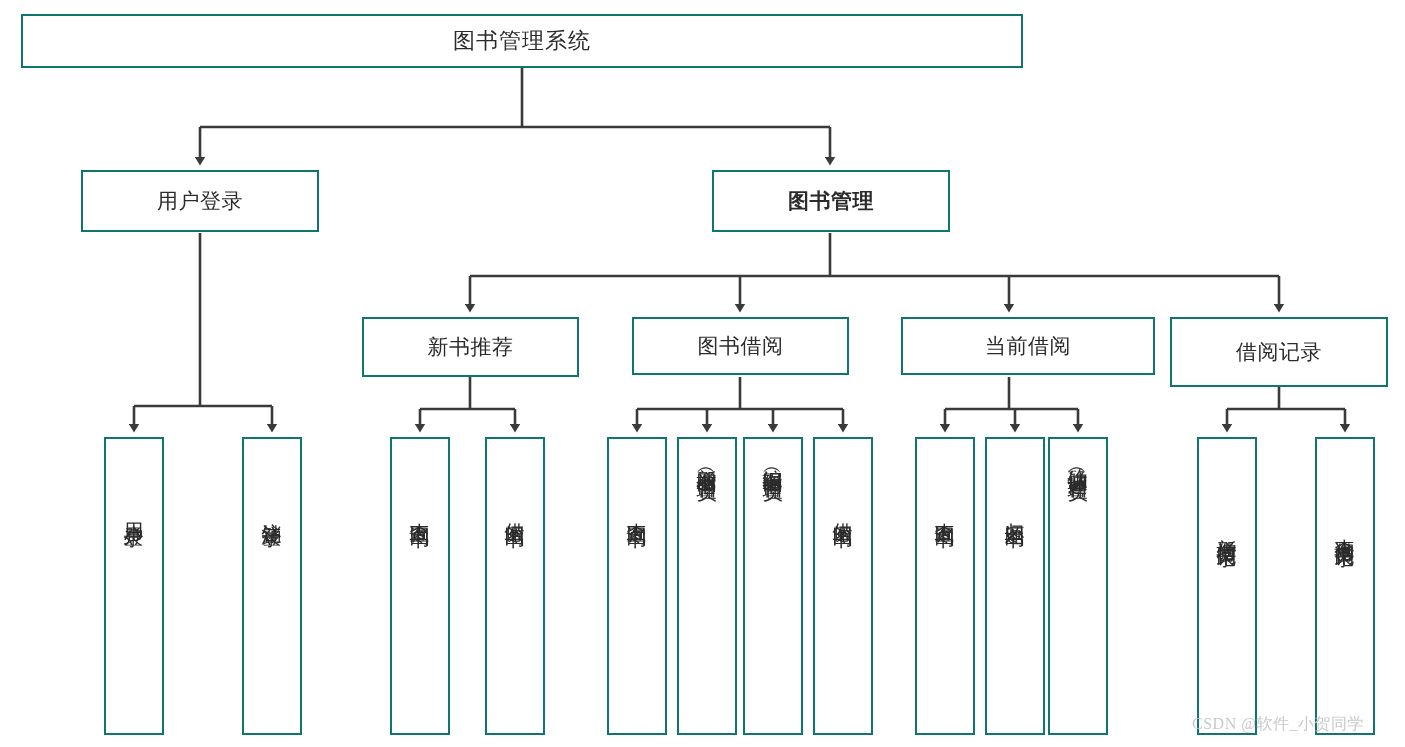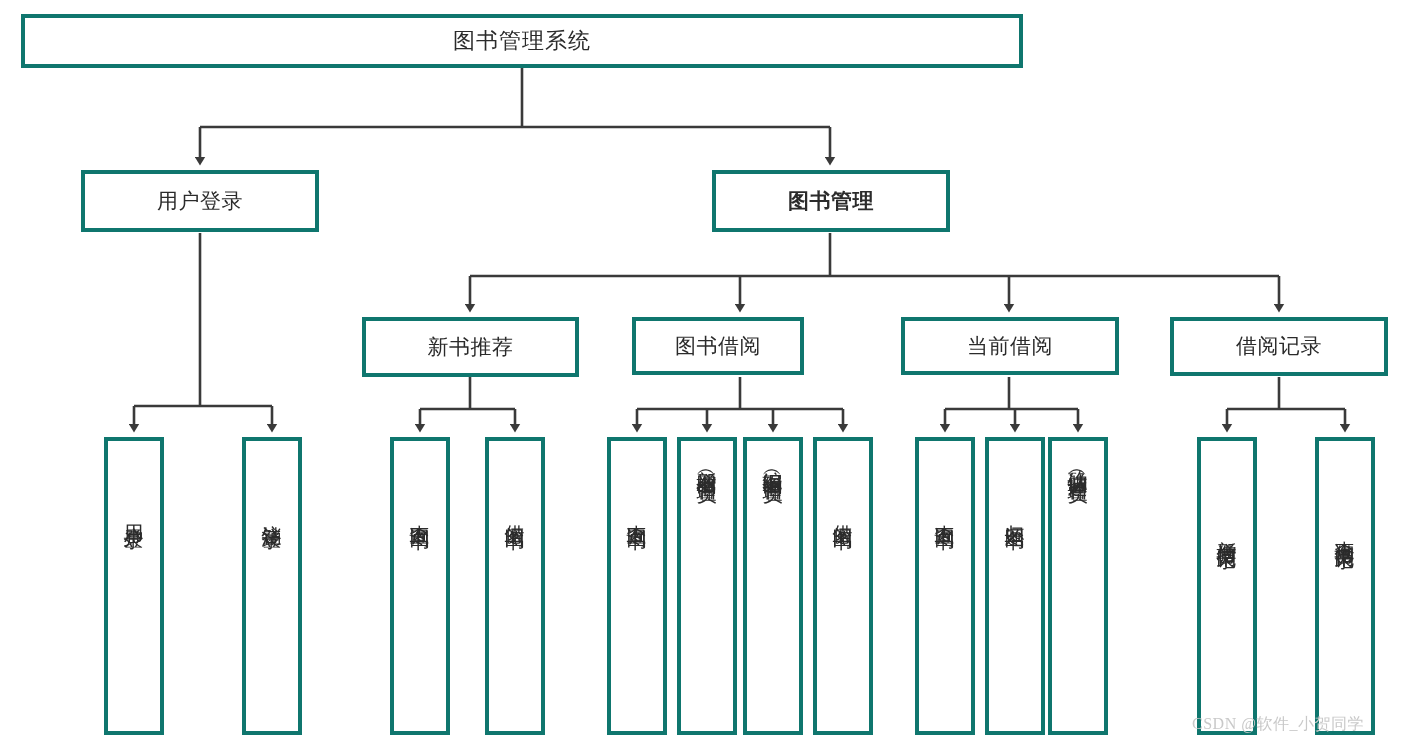--- a/index.html
+++ b/index.html
@@ -23,21 +23,21 @@
     left: 0;
     top: 0;
     width: 1405px;
     height: 747px;
     pointer-events: none;
   }
   .node {
     position: absolute;
     box-sizing: border-box;
     background: #ffffff;
-    border: 4px solid #0f766e;
+    border: 2px solid #0f766e;
     display: flex;
     align-items: center;
     justify-content: center;
     color: #2b2b2b;
     z-index: 2;
   }
   .node .lbl {
     display: block;
     text-align: center;
     line-height: 1.18;
@@ -144,27 +144,27 @@
   <div class="node horiz" style="left:81px; top:170px; width:238px; height:62px;">
     <span class="lbl">用户登录</span>
   </div>
   <div class="node horiz" style="left:712px; top:170px; width:238px; height:62px;font-weight:bold;">
     <span class="lbl">图书管理</span>
   </div>
 
   <div class="node horiz" style="left:362px; top:317px; width:217px; height:60px;">
     <span class="lbl">新书推荐</span>
   </div>
-  <div class="node horiz" style="left:632px; top:317px; width:172px; height:58px;">
+  <div class="node horiz" style="left:632px; top:317px; width:217px; height:58px;">
     <span class="lbl">图书借阅</span>
   </div>
-  <div class="node horiz" style="left:901px; top:317px; width:218px; height:58px;">
+  <div class="node horiz" style="left:901px; top:317px; width:254px; height:58px;">
     <span class="lbl">当前借阅</span>
   </div>
-  <div class="node horiz" style="left:1170px; top:317px; width:218px; height:59px;">
+  <div class="node horiz" style="left:1170px; top:317px; width:218px; height:70px;">
     <span class="lbl">借阅记录</span>
   </div>
 
   <div class="node vert mid" style="left:104px; top:437px; width:60px; height:298px;">
     <span class="lbl">用户登录</span>
   </div>
   <div class="node vert mid" style="left:242px; top:437px; width:60px; height:298px;">
     <span class="lbl">注销登录</span>
   </div>
 

